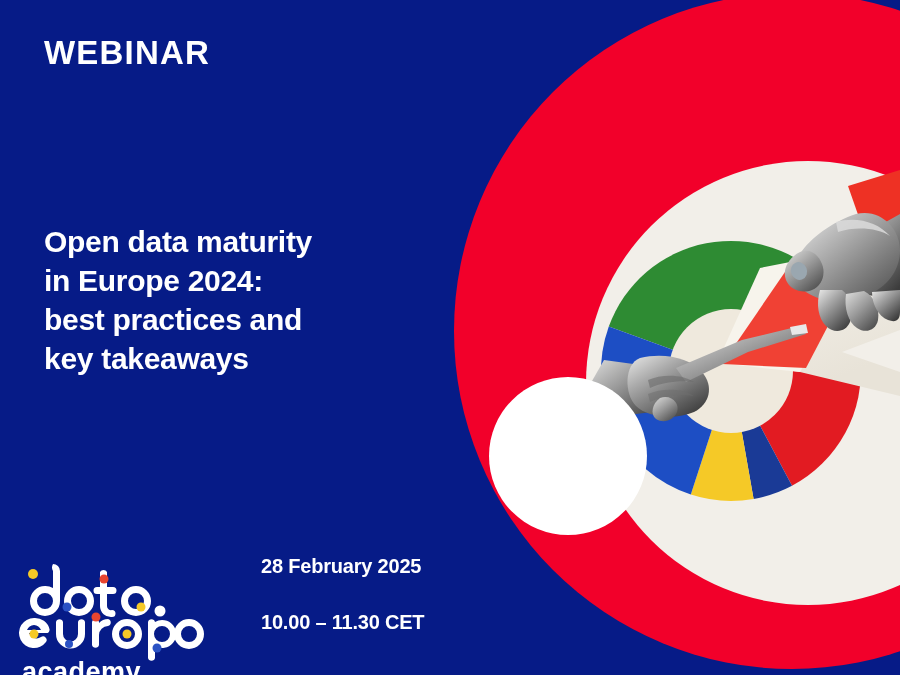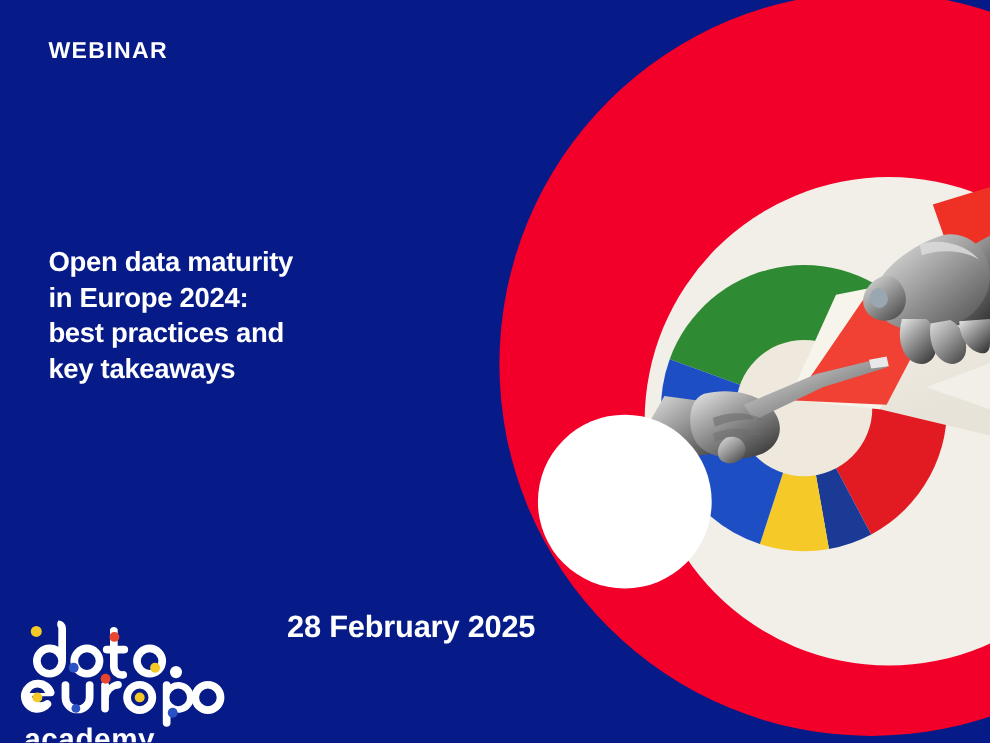--- a/index.html
+++ b/index.html
@@ -12,41 +12,41 @@
 
   
   #artwork{position:absolute;inset:0;}
   #artwork svg{display:block;width:900px;height:675px;}
 
   
   #content{position:absolute;inset:0;}
 
   .kicker{
     position:absolute;left:44px;top:36px;
-    font-size:21px;font-weight:700;letter-spacing:1.2px;
+    font-size:33px;font-weight:700;letter-spacing:1.2px;
     color:#ffffff;line-height:1;
   }
 
   .headline{
     position:absolute;left:44px;top:222px;
-    font-size:25px;font-weight:700;
+    font-size:30px;font-weight:700;
     color:#ffffff;line-height:1.30;
     letter-spacing:-0.3px;
     white-space:pre-line;
     max-width:400px;
   }
 
   
   .logo{position:absolute;left:12px;top:558px;width:215px;height:130px;}
   .logo svg{display:block;width:215px;height:130px;}
 
   
   .datetime{position:absolute;left:261px;top:556px;color:#fff;}
   .datetime .line{
-    font-size:28px;font-weight:700;line-height:1;letter-spacing:-0.2px;
+    font-size:20px;font-weight:700;line-height:1;letter-spacing:-0.2px;
   }
   .datetime .line.second{margin-top:36px;}
 </style>
 </head>
 <body>
 
 <div id="stage">
 
   <div id="artwork">
     <svg viewBox="0 0 900 675" xmlns="http://www.w3.org/2000/svg">
@@ -215,16 +215,17 @@
           <circle cx="115" cy="76" r="4.5" fill="#f5c927"></circle>
           <circle cx="145" cy="90" r="4.5" fill="#2b52c4"></circle>
         </g>
 
         <text x="10" y="123" font-family="Liberation Sans, sans-serif" font-size="27" font-weight="700" fill="#ffffff" letter-spacing="0.5">academy</text>
       </svg>
     </div>
 
     <div class="datetime">
       <div class="line">28 February 2025</div>
+      <div class="line second">10.00 – 11.30 CET</div>
     </div>
 
   </div>
 </div>
 
 </body></html>

